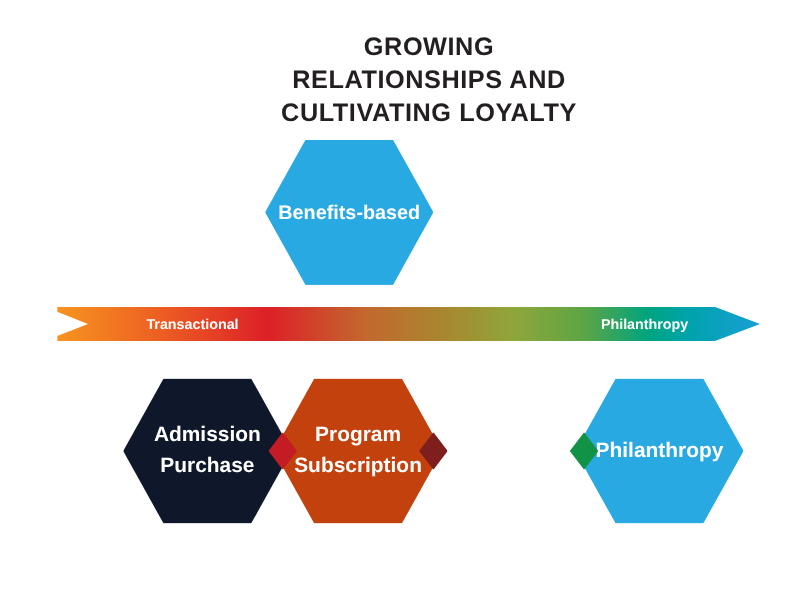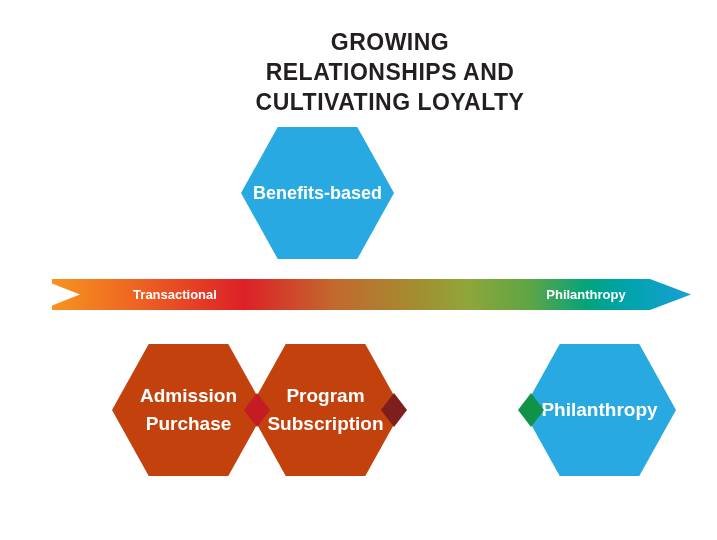--- a/index.html
+++ b/index.html
@@ -101,21 +101,21 @@
           <stop offset="0.90" stop-color="#00A3AC"></stop>
           <stop offset="1" stop-color="#199FD6"></stop>
         </linearGradient>
       </defs>
       <path d="M0,0 H598 L639,15.5 L598,31 H0 V26.5 L28,15.5 L0,4.5 Z" fill="url(#arrowGrad)"></path>
     </svg>
     <span class="arrow-label" style="left:123px">Transactional</span>
     <span class="arrow-label" style="left:534px">Philanthropy</span>
   </div>
 
-  <div class="hex hex-bottom" style="left: 112px; background-color: #c2410c;">
+  <div class="hex hex-bottom" style="left: 112px; background-color: #0f172a;">
     <span>Admission
 Purchase</span>
   </div>
   <div class="hex hex-bottom" style="left: 249px; background-color: #c2410c;">
     <span>Program
 Subscription</span>
   </div>
   <div class="hex hex-bottom" style="left: 523px; background-color: rgb(41, 169, 225);">
     <span>Philanthropy</span>
   </div>

